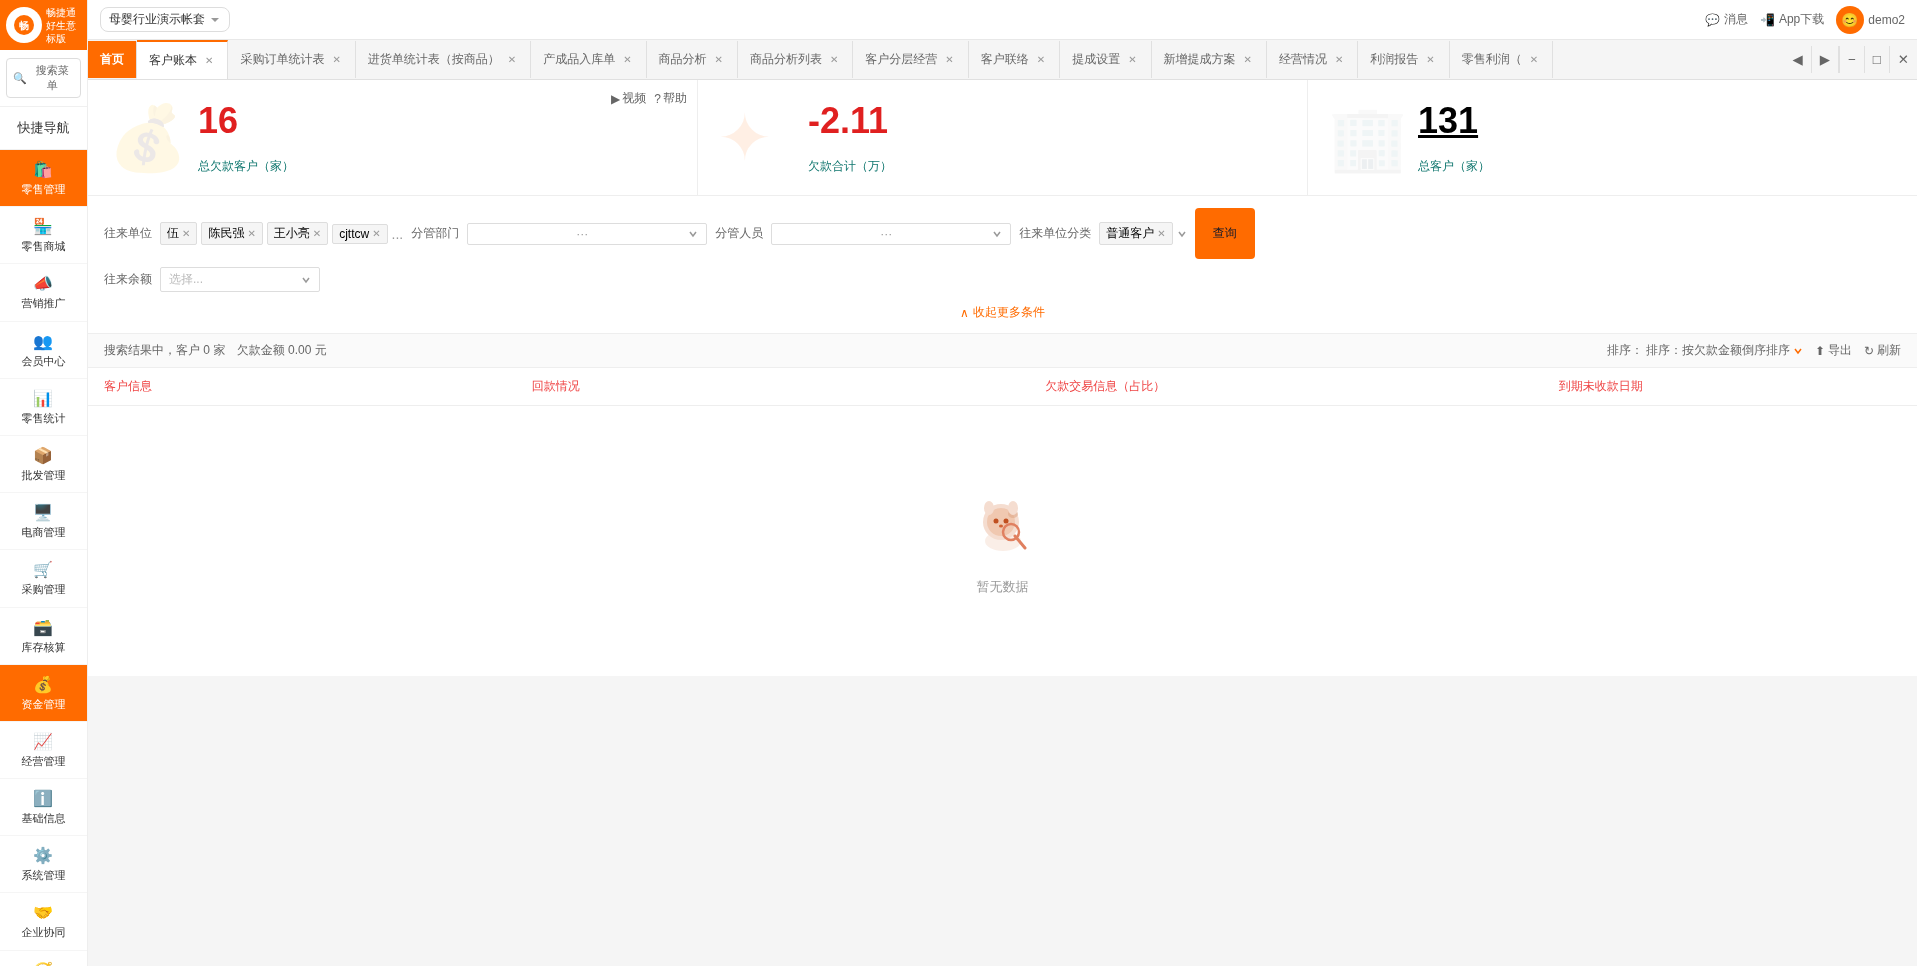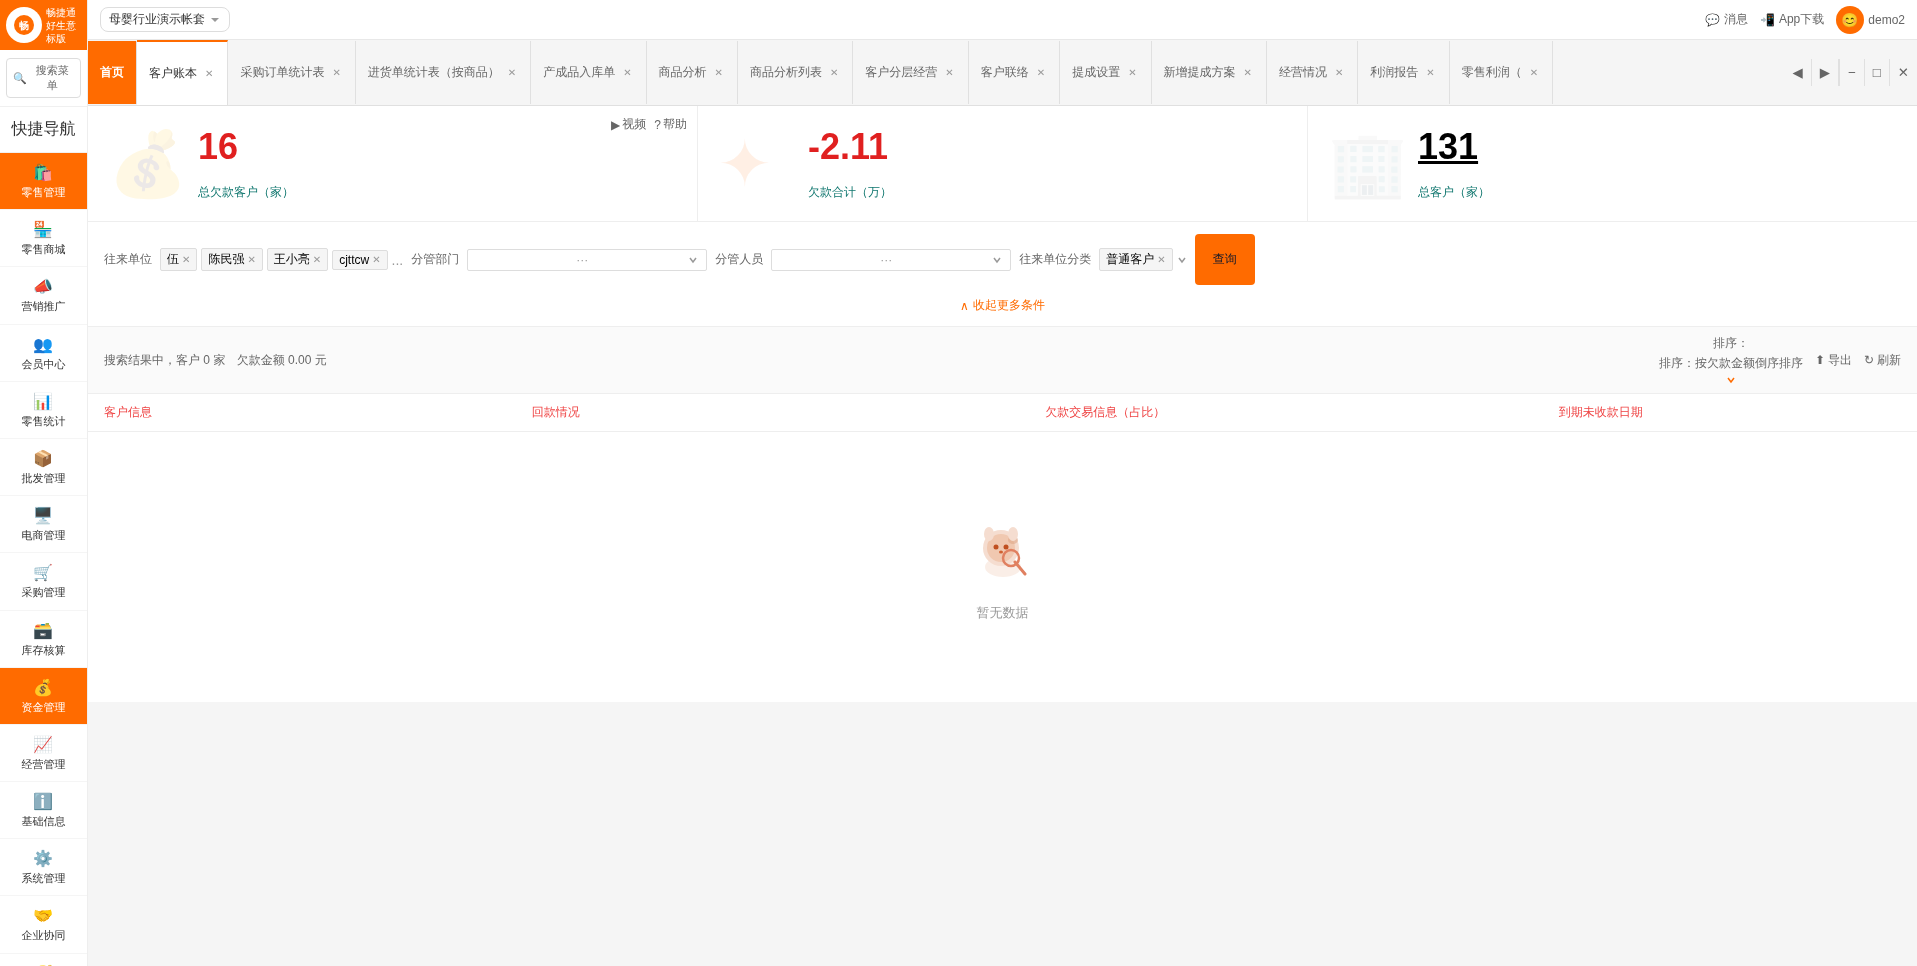--- a/index.html
+++ b/index.html
@@ -7,42 +7,42 @@
 
     
     .sidebar { width: 88px; background: #fff; display: flex; flex-direction: column; border-right: 1px solid #eee; flex-shrink: 0; }
     .sidebar-logo { background: #ff6b00; padding: 10px 6px; display: flex; align-items: center; justify-content: center; color: #fff; font-size: 11px; min-height: 50px; }
     .sidebar-logo-icon { width: 36px; height: 36px; background: #fff; border-radius: 50%; display: flex; align-items: center; justify-content: center; margin-right: 4px; flex-shrink: 0; }
     .sidebar-logo-icon svg { width: 24px; height: 24px; }
     .sidebar-logo-text { font-size: 10px; line-height: 1.3; }
     .sidebar-search { padding: 8px 6px; border-bottom: 1px solid #f0f0f0; }
     .sidebar-search-btn { width: 100%; background: none; border: 1px solid #ddd; border-radius: 4px; padding: 4px 6px; font-size: 11px; cursor: pointer; color: #666; display: flex; align-items: center; gap: 4px; }
     .sidebar-nav-btn { padding: 8px 6px; border-bottom: 1px solid #f0f0f0; }
-    .sidebar-nav-btn button { width: 100%; background: none; border: none; cursor: pointer; font-size: 16px; color: #333; padding: 4px; }
+    .sidebar-nav-btn button { width: 100%; background: none; border: none; cursor: pointer; font-size: 13px; color: #333; padding: 4px; }
     .sidebar-item { display: flex; flex-direction: column; align-items: center; padding: 10px 6px; cursor: pointer; color: #333; font-size: 11px; gap: 4px; border-bottom: 1px solid #f5f5f5; }
     .sidebar-item.active { background: #ff6b00; color: #fff; }
     .sidebar-item.active .sidebar-item-icon { color: #fff; }
     .sidebar-item-icon { font-size: 16px; }
     .sidebar-item-label { text-align: right; line-height: 1.2; }
 
     
     .main { flex: 1; display: flex; flex-direction: column; overflow: hidden; }
 
     
     .topbar { background: #fff; border-bottom: 1px solid #e8e8e8; display: flex; align-items: center; padding: 0 12px; height: 40px; flex-shrink: 0; gap: 8px; }
     .topbar-selector { display: flex; align-items: center; gap: 4px; border: 1px solid #ddd; border-radius: 8px; padding: 3px 8px; font-size: 12px; cursor: pointer; color: #333; }
     .topbar-selector svg { width: 12px; height: 12px; color: #999; }
     .topbar-spacer { flex: 1; }
     .topbar-actions { display: flex; align-items: center; gap: 12px; }
     .topbar-action { display: flex; align-items: center; gap: 4px; cursor: pointer; color: #666; font-size: 12px; }
     .user-avatar { width: 28px; height: 28px; border-radius: 50%; background: #ff6b00; display: flex; align-items: center; justify-content: center; overflow: hidden; }
 
     
     .tabbar { background: #f5f5f5; border-bottom: 1px solid #e0e0e0; display: flex; align-items: center; overflow: hidden; flex-shrink: 0; min-height: 34px; }
-    .tab { display: flex; align-items: center; gap: 4px; padding: 23px 12px; cursor: pointer; font-size: 12px; color: #666; border-right: 1px solid #e0e0e0; white-space: nowrap; background: #f5f5f5; flex-shrink: 0; min-height: 34px; }
+    .tab { display: flex; align-items: center; gap: 4px; padding: 10px 12px; cursor: pointer; font-size: 12px; color: #666; border-right: 1px solid #e0e0e0; white-space: nowrap; background: #f5f5f5; flex-shrink: 0; min-height: 34px; }
     .tab.active { background: #fff; color: #333; border-top: 2px solid #ff6b00; }
     .tab-home { background: #ff6b00; color: #fff; font-weight: bold; }
     .tab-close { font-size: 10px; color: #999; margin-left: 2px; border: none; background: none; cursor: pointer; line-height: 1; padding: 1px 2px; border-radius: 2px; }
     .tab-nav-btn { padding: 6px 8px; cursor: pointer; color: #666; background: #f5f5f5; border: none; border-right: 1px solid #e0e0e0; }
     .tab-spacer { flex: 1; }
     .tab-window-btn { padding: 6px 8px; cursor: pointer; color: #666; background: #f5f5f5; border: none; border-left: 1px solid #e0e0e0; }
 
     
     .content { flex: 1; overflow-y: auto; background: #f5f5f5; }
 
@@ -70,21 +70,21 @@
     .filter-select { display: flex; align-items: center; gap: 4px; border: 1px solid #ddd; border-radius: 2px; padding: 3px 8px; font-size: 12px; cursor: pointer; min-width: 120px; color: #999; }
     .filter-select-wide { min-width: 240px; }
     .filter-select svg { margin-left: auto; }
     .collapse-btn { display: flex; align-items: center; gap: 4px; color: #ff6b00; cursor: pointer; font-size: 12px; background: none; border: none; margin: 0 auto; }
     .query-btn { background: #ff6b00; color: #0f172a; border: none; padding: 17px 18px; border-radius: 4px; cursor: pointer; font-size: 12px; }
 
     
     .results-bar { background: #fafafa; padding: 8px 16px; display: flex; align-items: center; justify-content: space-between; border-bottom: 1px solid #eee; font-size: 12px; color: #666; }
     .results-actions { display: flex; align-items: center; gap: 12px; }
     .results-action { display: flex; align-items: center; gap: 3px; cursor: pointer; color: #666; }
-    .sort-select { display: flex; align-items: center; gap: 3px; cursor: pointer; flex-direction: column; }
+    .sort-select { display: flex; align-items: center; gap: 3px; cursor: pointer; }
 
     
     .data-table { width: 100%; background: #fff; }
     .table-header { display: flex; padding: 10px 16px; border-bottom: 1px solid #eee; background: #fff; }
     .table-header-cell { font-size: 12px; color: #ef4444; font-weight: normal; }
     .col-customer { flex: 2.5; }
     .col-debt { flex: 3; }
     .col-repay { flex: 3; }
     .col-date { flex: 2; }
 
@@ -380,20 +380,29 @@
             <span class="filter-tag-close">✕</span>
           </div>
           <svg viewBox="0 0 10 10" width="10" height="10" style="color:#999;cursor:pointer;">
               <path d="M2 3l3 4 3-4" fill="none" stroke="#999" stroke-width="1.5"></path>
             </svg>
         </div>
 
         <button class="query-btn">查询</button>
       </div>
 
+      <div class="filter-row">
+        <span class="filter-label">往来余额</span>
+        <div class="filter-select" style="min-width:160px;">
+          <span style="color:#bbb;">选择...</span>
+          <svg viewBox="0 0 10 10" width="10" height="10" style="margin-left:auto;">
+              <path d="M2 3l3 4 3-4" fill="none" stroke="#999" stroke-width="1.5"></path>
+            </svg>
+        </div>
+      </div>
 
       <div style="text-align:center;padding-top:4px;">
         <button class="collapse-btn">
           <span>∧</span>
           <span>收起更多条件</span>
         </button>
       </div>
     </div>
 
     <div class="results-bar">

